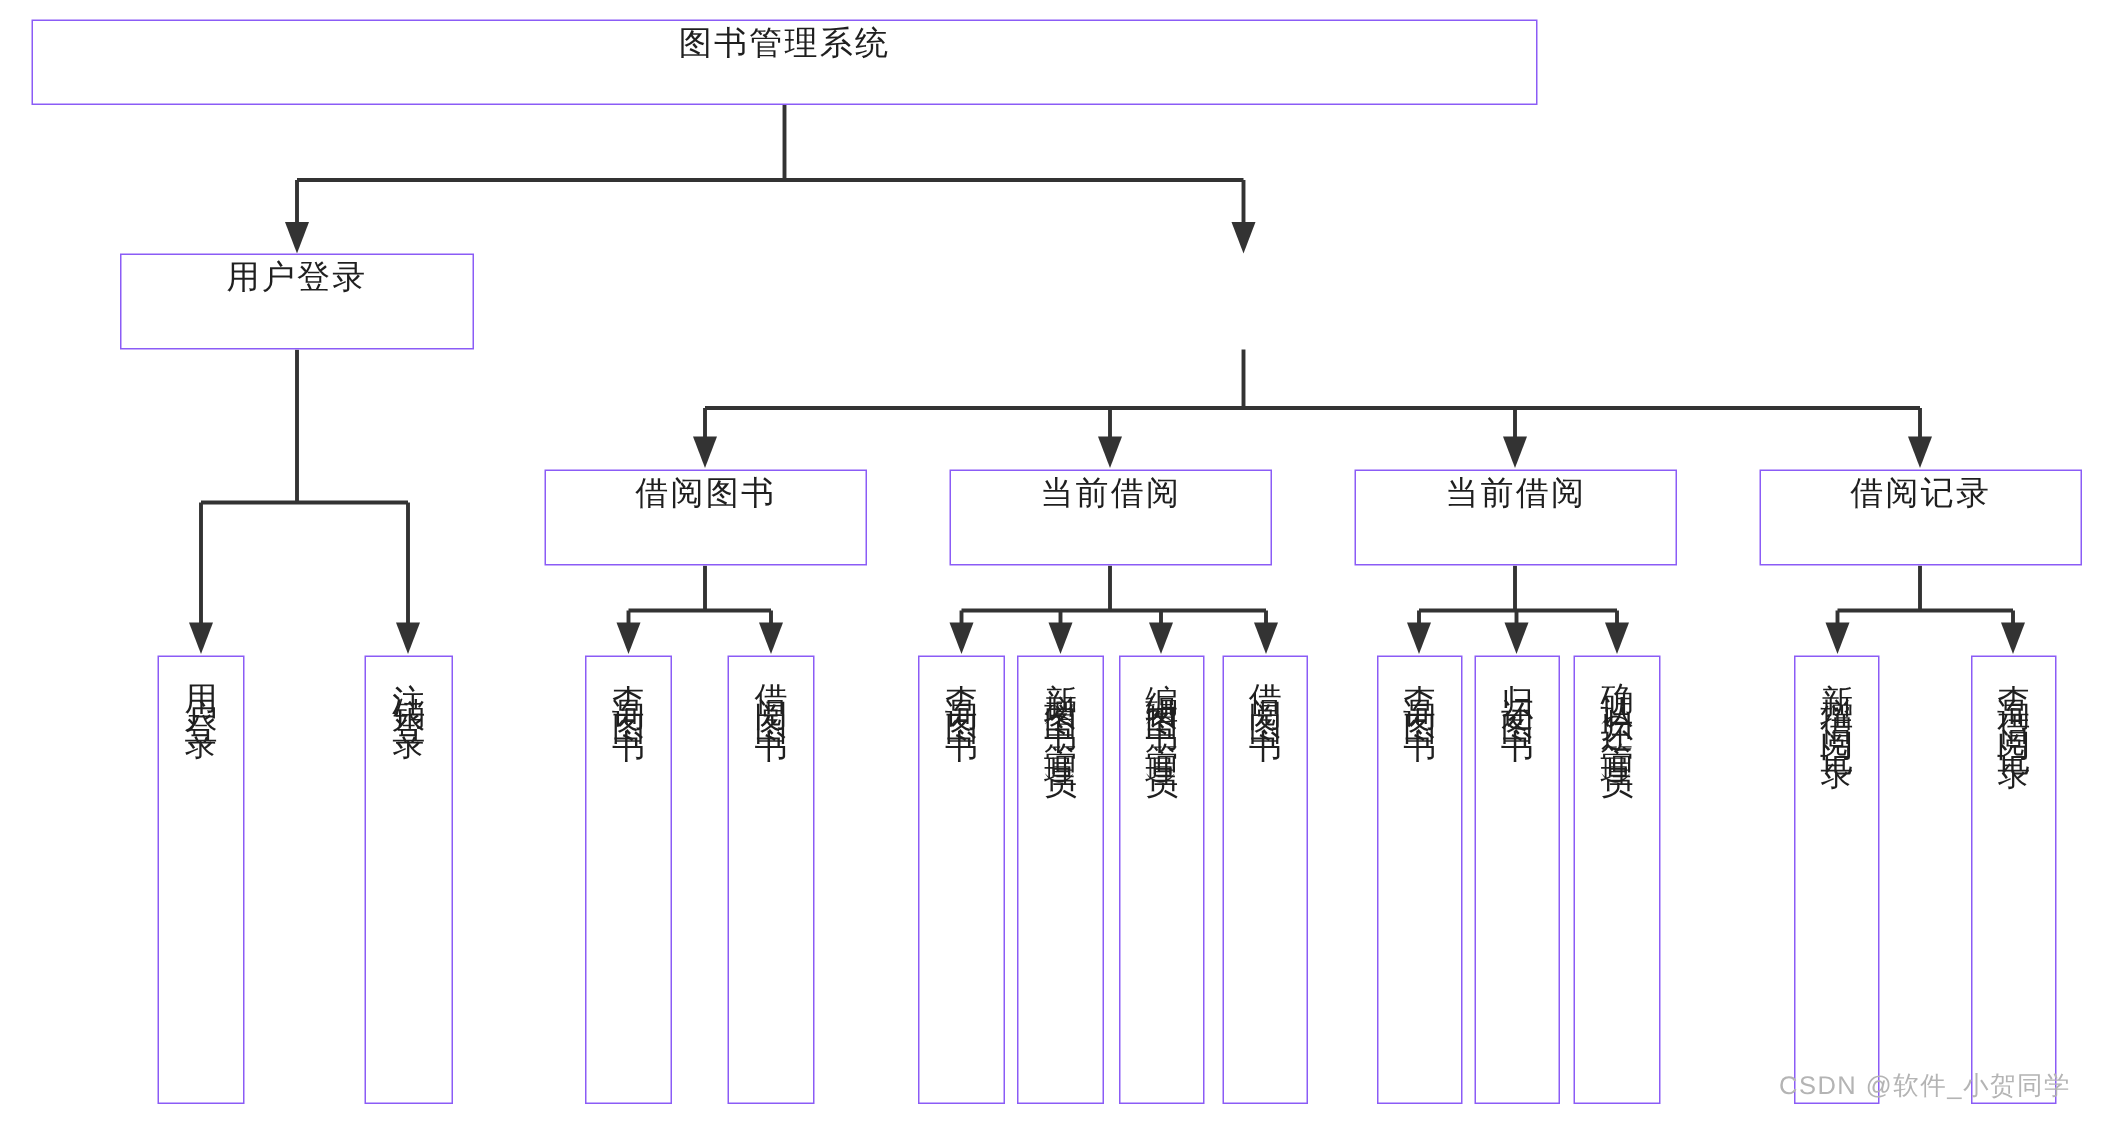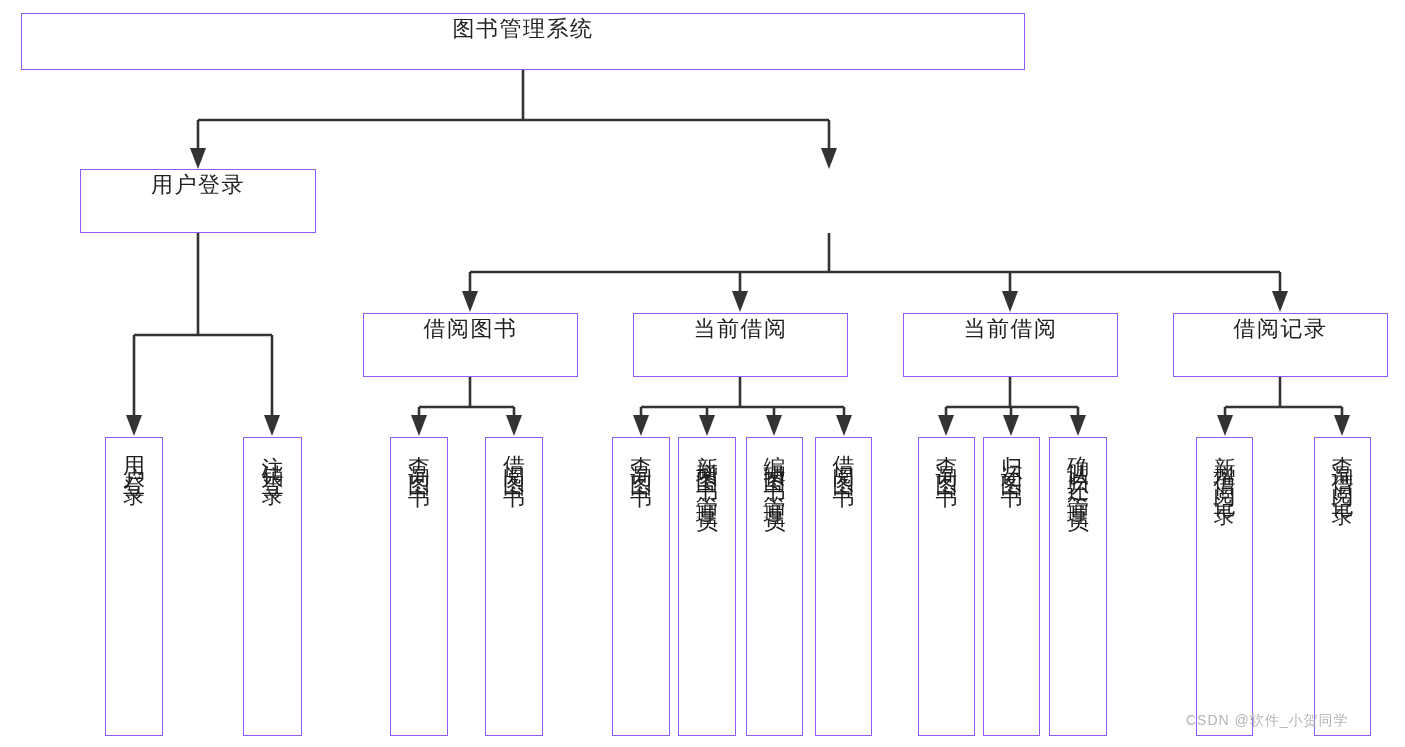--- a/index.html
+++ b/index.html
@@ -13,21 +13,21 @@
     box-sizing:border-box; display:flex; align-items:flex-start; justify-content:center;
     color:#1f1f1f;
   }
   .h { font-size:22px; letter-spacing:1.5px; white-space:nowrap; }
   .v {
     writing-mode:vertical-rl; text-orientation:mixed;
     font-size:22px; line-height:1; letter-spacing:10px; white-space:nowrap;
   }
   .v9 { letter-spacing:8px; }
   .watermark {
-    position:absolute; left:1186px; top:712px; font-size:14px;
+    position:absolute; left:1186px; top:712px; font-size:17px;
     color:#b4b4b4; letter-spacing:1px; white-space:nowrap;
   }
 </style>
 </head>
 <body>
 
 <div class="stage">
 
   <svg class="wires" width="1405" height="747" viewBox="0 0 1405 747" aria-hidden="true">
     <g stroke="#333333" stroke-width="2.6" fill="none">

